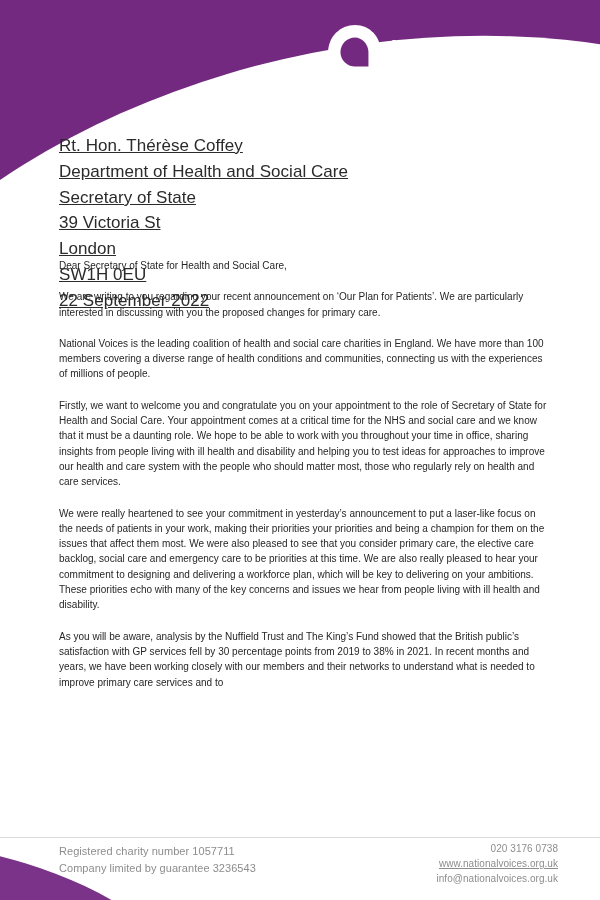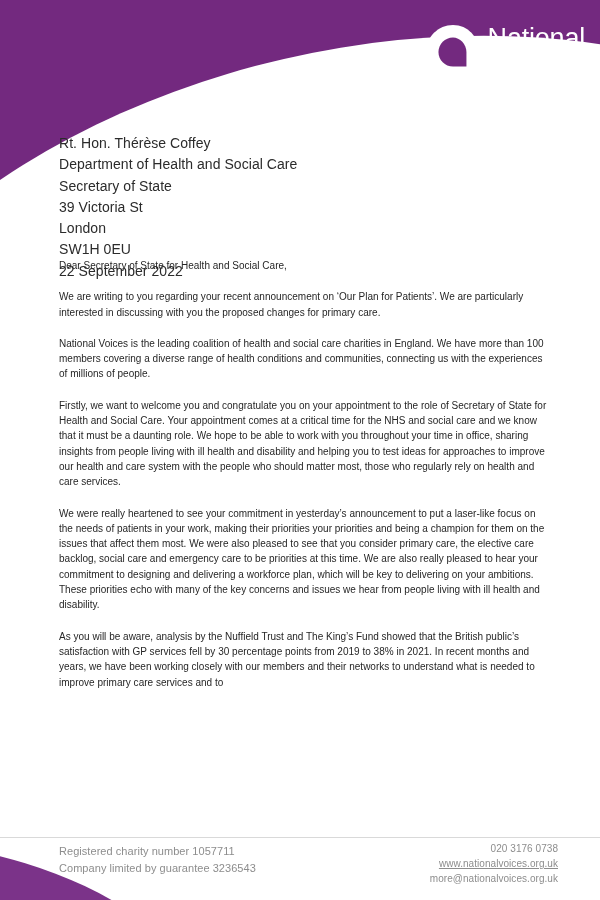--- a/index.html
+++ b/index.html
@@ -66,21 +66,21 @@
     gap: 7px;
   }
   #logo-mark {
     width: 56px;
     height: 56px;
     flex: 0 0 auto;
     display: block;
   }
   #logo-wordmark {
     display: flex;
-    flex-direction: column;
+    flex-direction: row;
     align-items: flex-start;
     line-height: 0.94;
   }
   #logo-wordmark .wm-national {
     font-size: 27px;
     font-weight: 400;
     letter-spacing: -0.2px;
     color: #ffffff;
   }
   #logo-wordmark .wm-voices {
@@ -99,24 +99,25 @@
     letter-spacing: 0.1px;
   }
   #sender-address div { white-space: nowrap; }
 
   
   #recipient-block {
     position: absolute;
     left: 59px;
     top: 133px;
     z-index: 4;
-    font-size: 14px;
+    font-size: 17px;
     line-height: 1.52;
     color: #2b2b2b;
     letter-spacing: 0.05px;
+    text-decoration: underline;
   }
   #recipient-block div { white-space: nowrap; }
 
   
   #letter-body {
     position: absolute;
     left: 59px;
     top: 258px;
     width: 490px;
     z-index: 4;
@@ -243,16 +244,16 @@
   </div>
 
   <div id="footer-left">
     <div>Registered charity number 1057711</div>
     <div>Company limited by guarantee 3236543</div>
   </div>
 
   <div id="footer-right">
     <div>020 3176 0738</div>
     <a class="website" href="#">www.nationalvoices.org.uk</a>
-    <div>more@nationalvoices.org.uk</div>
+    <div>info@nationalvoices.org.uk</div>
   </div>
 
 </div>
 
 </body></html>

